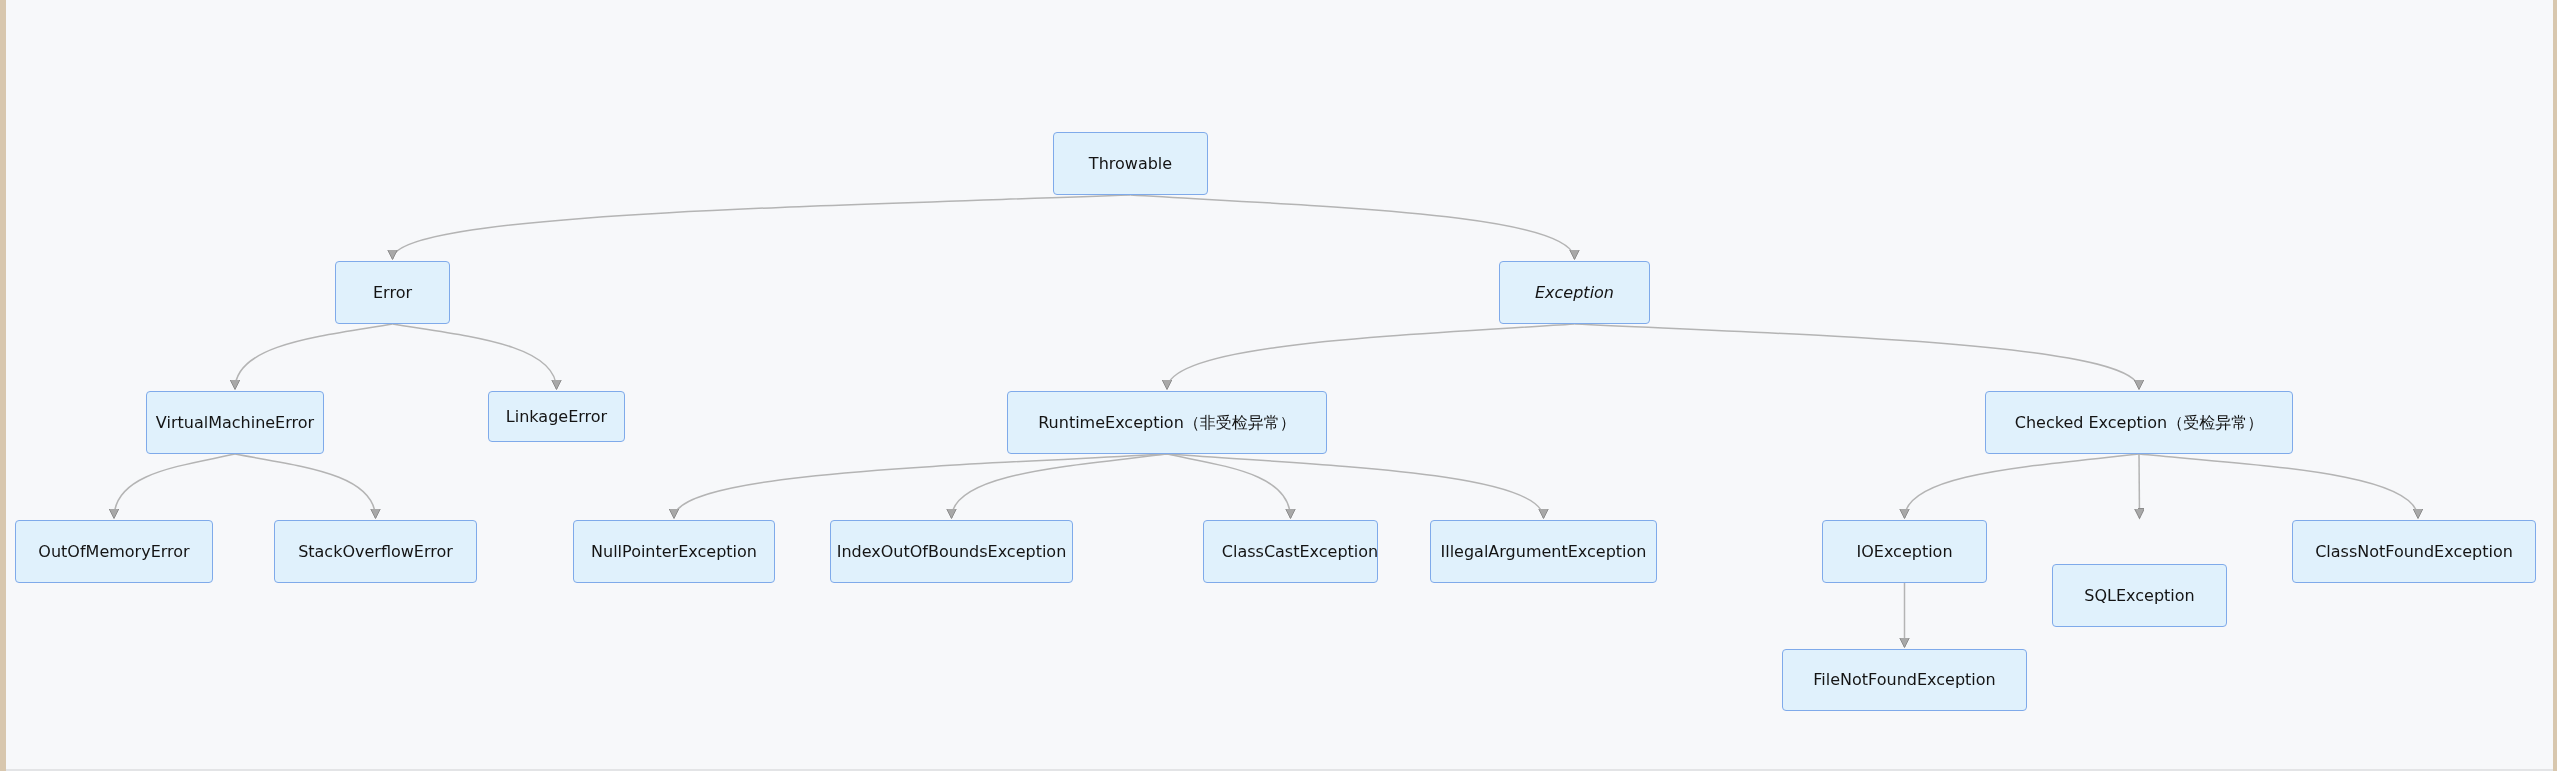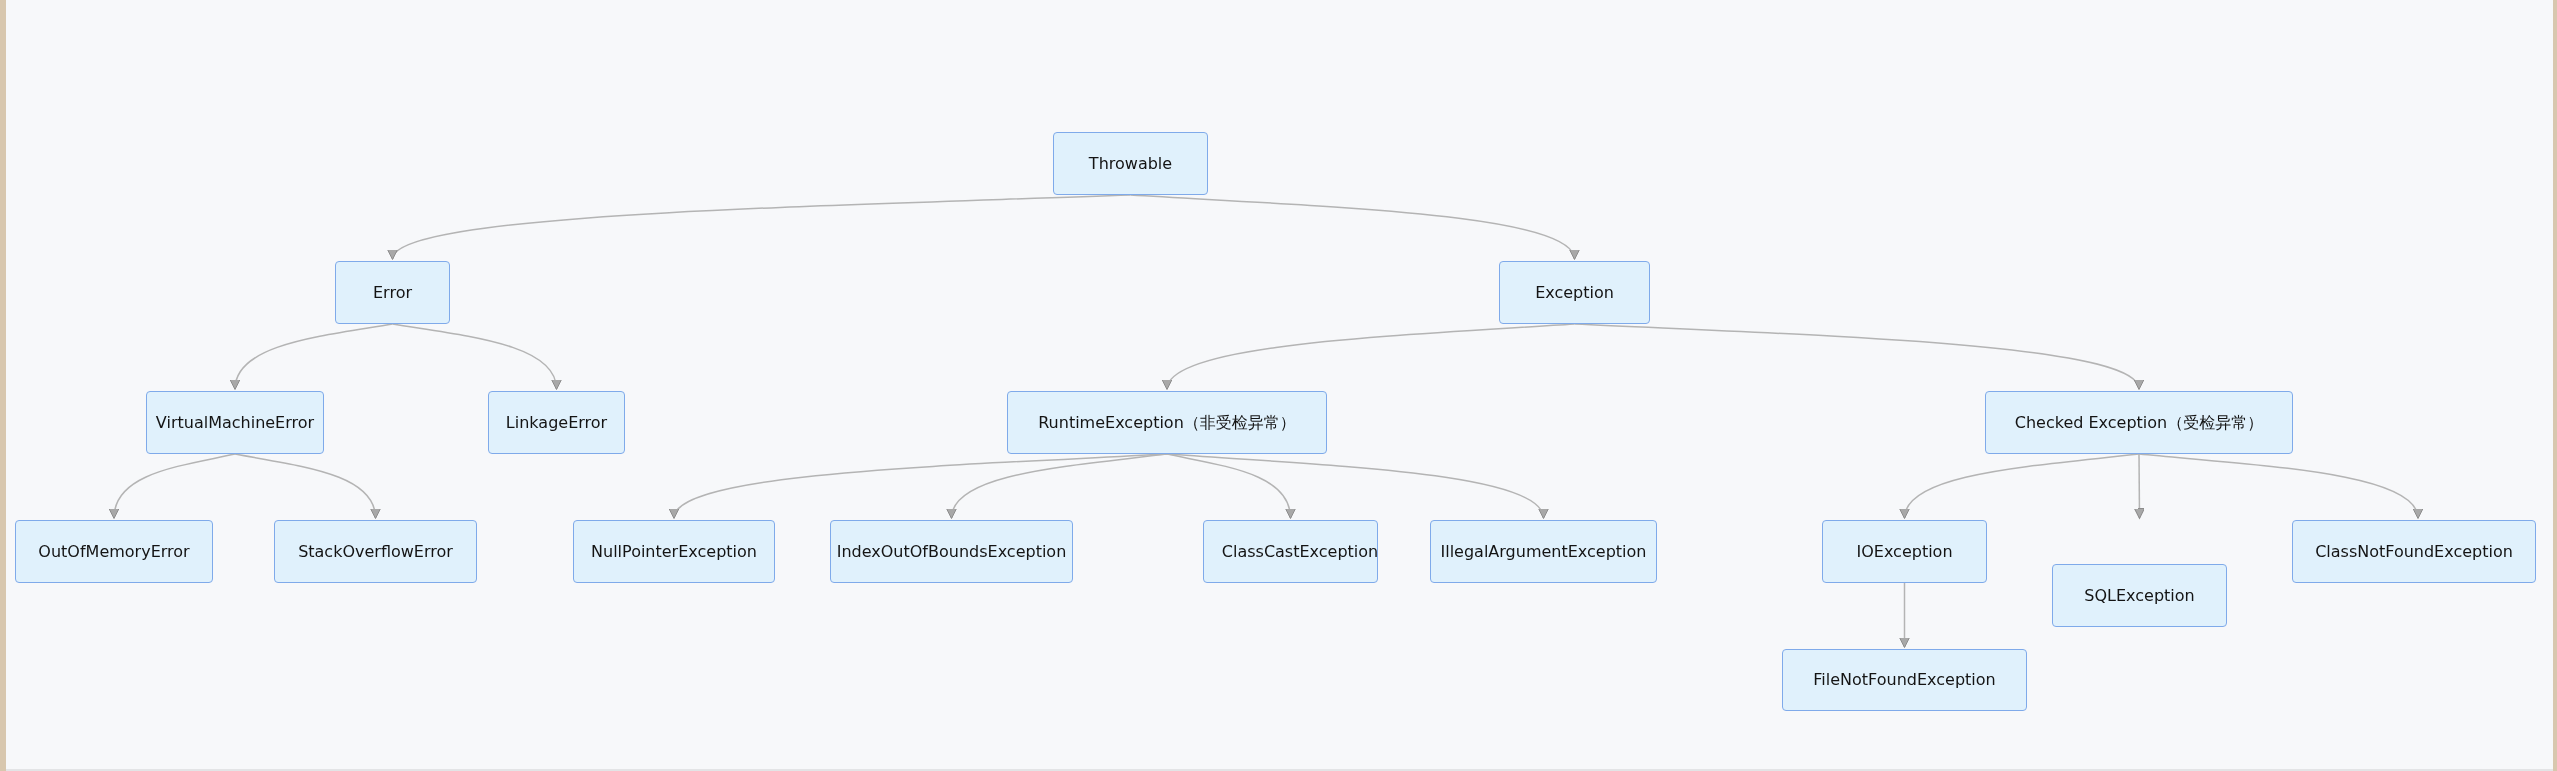--- a/index.html
+++ b/index.html
@@ -81,27 +81,27 @@
         <path d="M 1904.5 583 L 1904.5 647" fill="none" stroke="#b4b4b4" stroke-width="1.5" marker-end="url(#arrowhead)"></path>
       </g>
   </svg>
   <div id="node-layer">
       <div class="node" style="left: 1053px; top: 132px; width: 155px; height: 63px; background: rgb(224, 241, 252); border-color: rgb(127, 170, 234); color: rgb(20, 20, 20);">
         <span>Throwable</span>
       </div>
       <div class="node" style="left: 335px; top: 261px; width: 115px; height: 63px; background: rgb(224, 241, 252); border-color: rgb(127, 170, 234); color: rgb(20, 20, 20);">
         <span>Error</span>
       </div>
-      <div class="node" style="left: 1499px; top: 261px; width: 151px; height: 63px; background: rgb(224, 241, 252); border-color: rgb(127, 170, 234); color: rgb(20, 20, 20);">
+      <div class="node" style="left: 1499px; top: 261px; width: 151px; height: 63px; background: rgb(224, 241, 252); border-color: rgb(127, 170, 234); color: rgb(20, 20, 20); font-style: italic;">
         <span>Exception</span>
       </div>
       <div class="node" style="left: 146px; top: 391px; width: 178px; height: 63px; background: rgb(224, 241, 252); border-color: rgb(127, 170, 234); color: rgb(20, 20, 20);">
         <span>VirtualMachineError</span>
       </div>
-      <div class="node" style="left: 488px; top: 391px; width: 137px; height: 63px; background: rgb(224, 241, 252); border-color: rgb(127, 170, 234); color: rgb(20, 20, 20);">
+      <div class="node" style="left: 488px; top: 391px; width: 137px; height: 51px; background: rgb(224, 241, 252); border-color: rgb(127, 170, 234); color: rgb(20, 20, 20);">
         <span>LinkageError</span>
       </div>
       <div class="node" style="left: 1007px; top: 391px; width: 320px; height: 63px; background: rgb(224, 241, 252); border-color: rgb(127, 170, 234); color: rgb(20, 20, 20);">
         <span>RuntimeException（非受检异常）</span>
       </div>
       <div class="node" style="left: 1985px; top: 391px; width: 308px; height: 63px; background: rgb(224, 241, 252); border-color: rgb(127, 170, 234); color: rgb(20, 20, 20);">
         <span>Checked Exception（受检异常）</span>
       </div>
       <div class="node" style="left: 15px; top: 520px; width: 198px; height: 63px; background: rgb(224, 241, 252); border-color: rgb(127, 170, 234); color: rgb(20, 20, 20);">
         <span>OutOfMemoryError</span>

